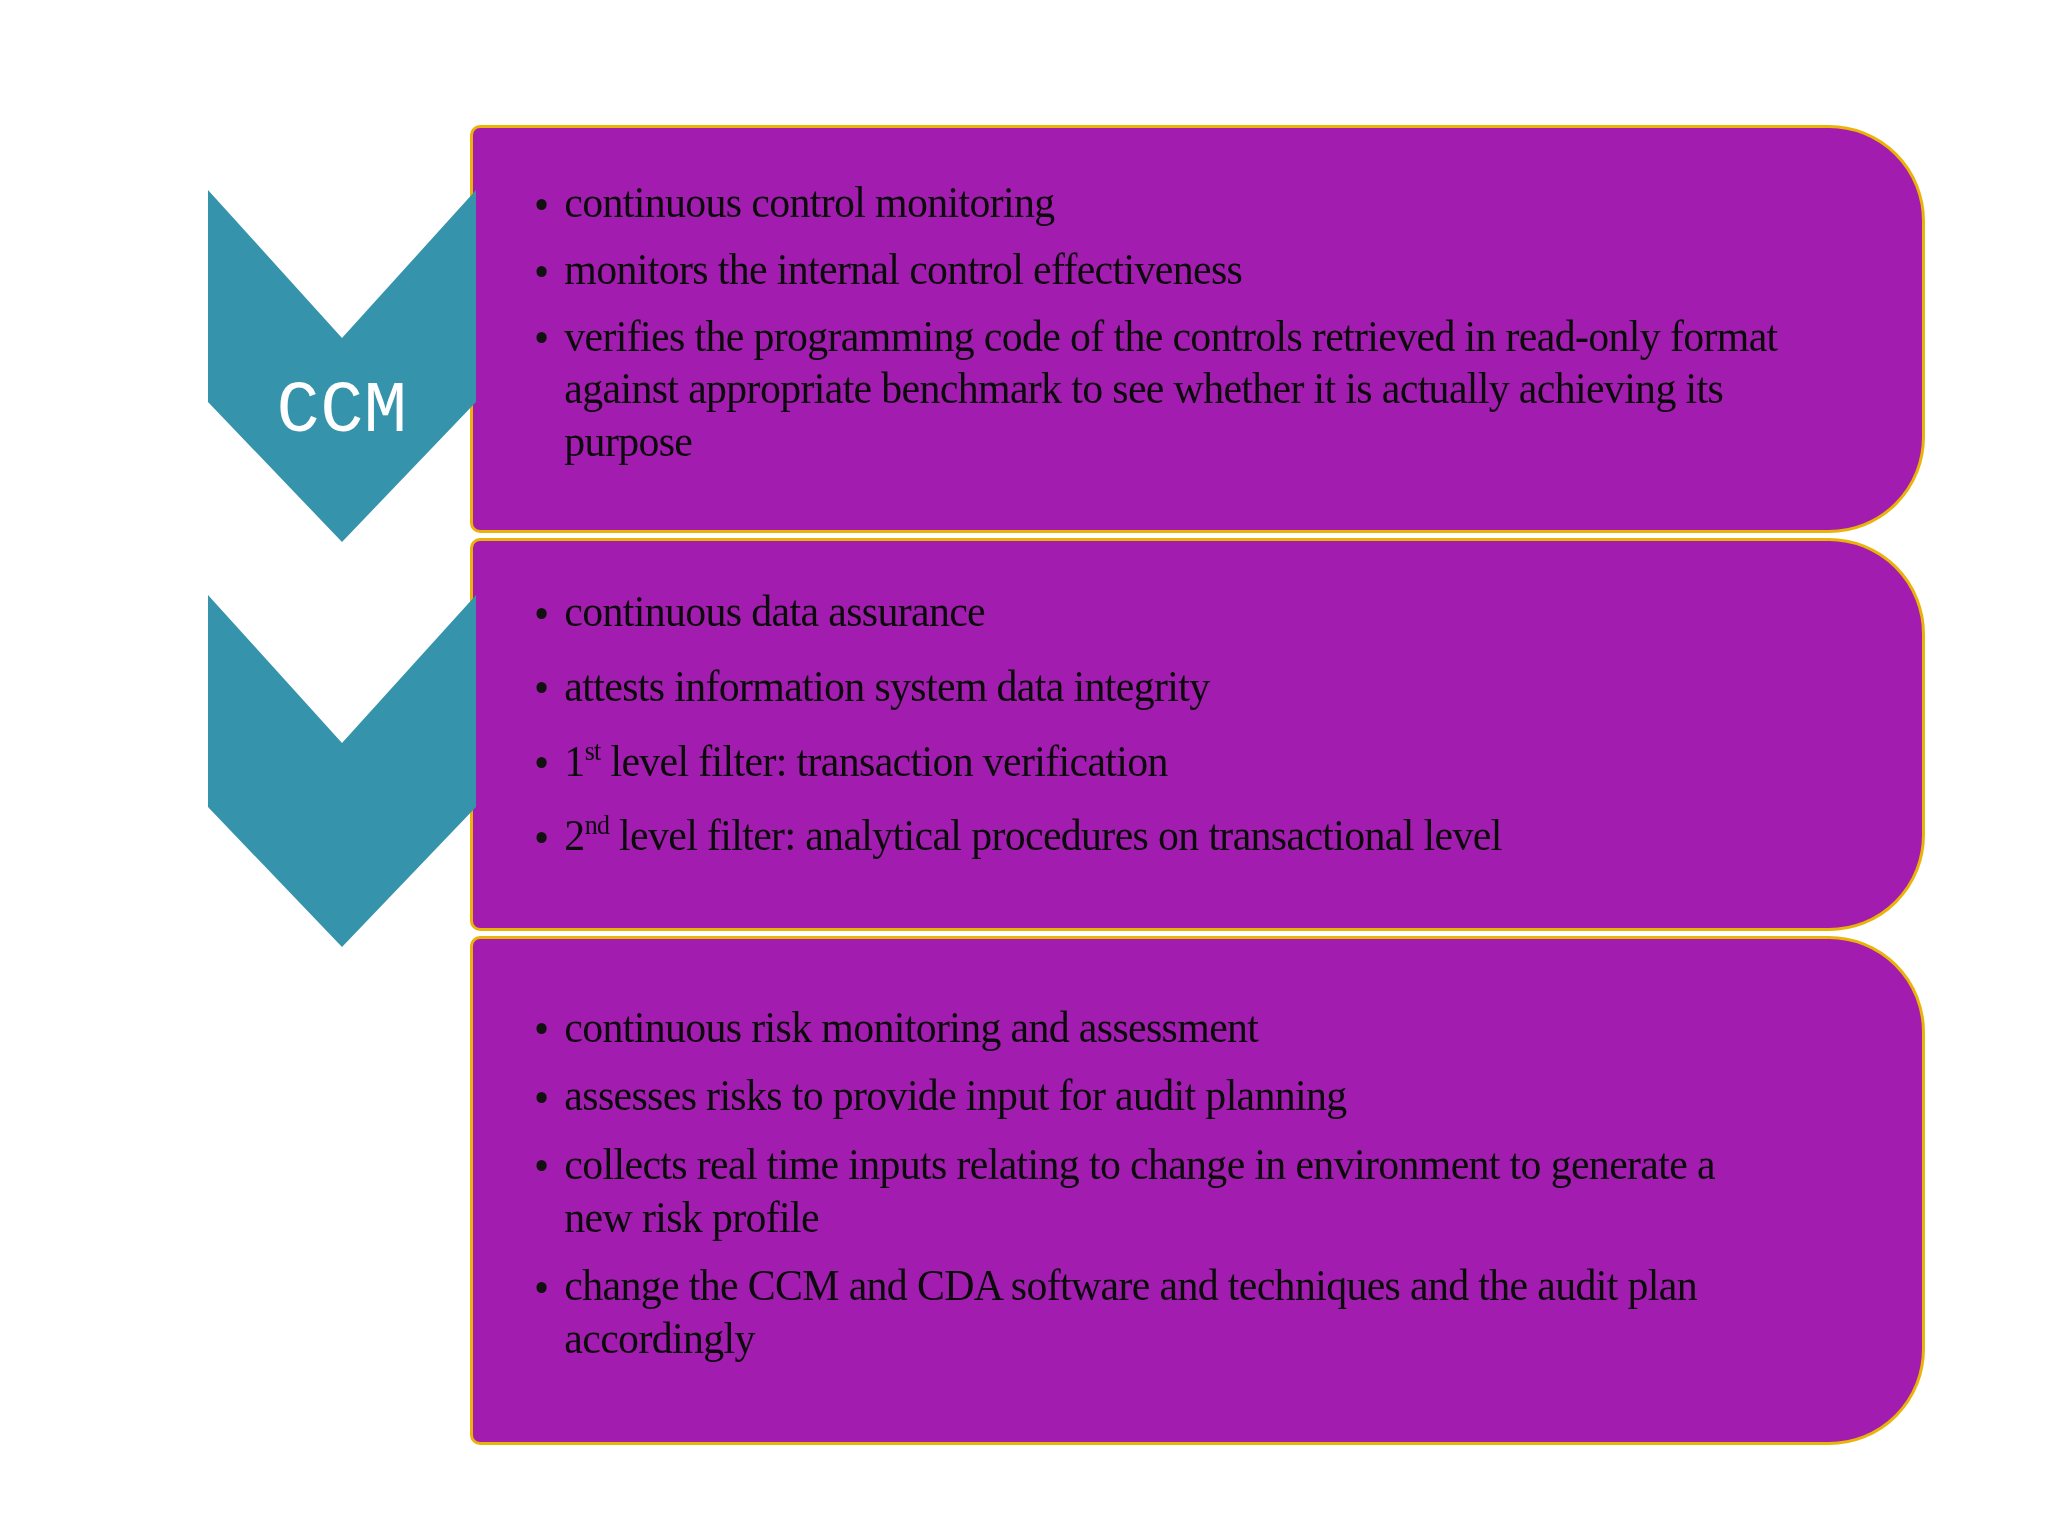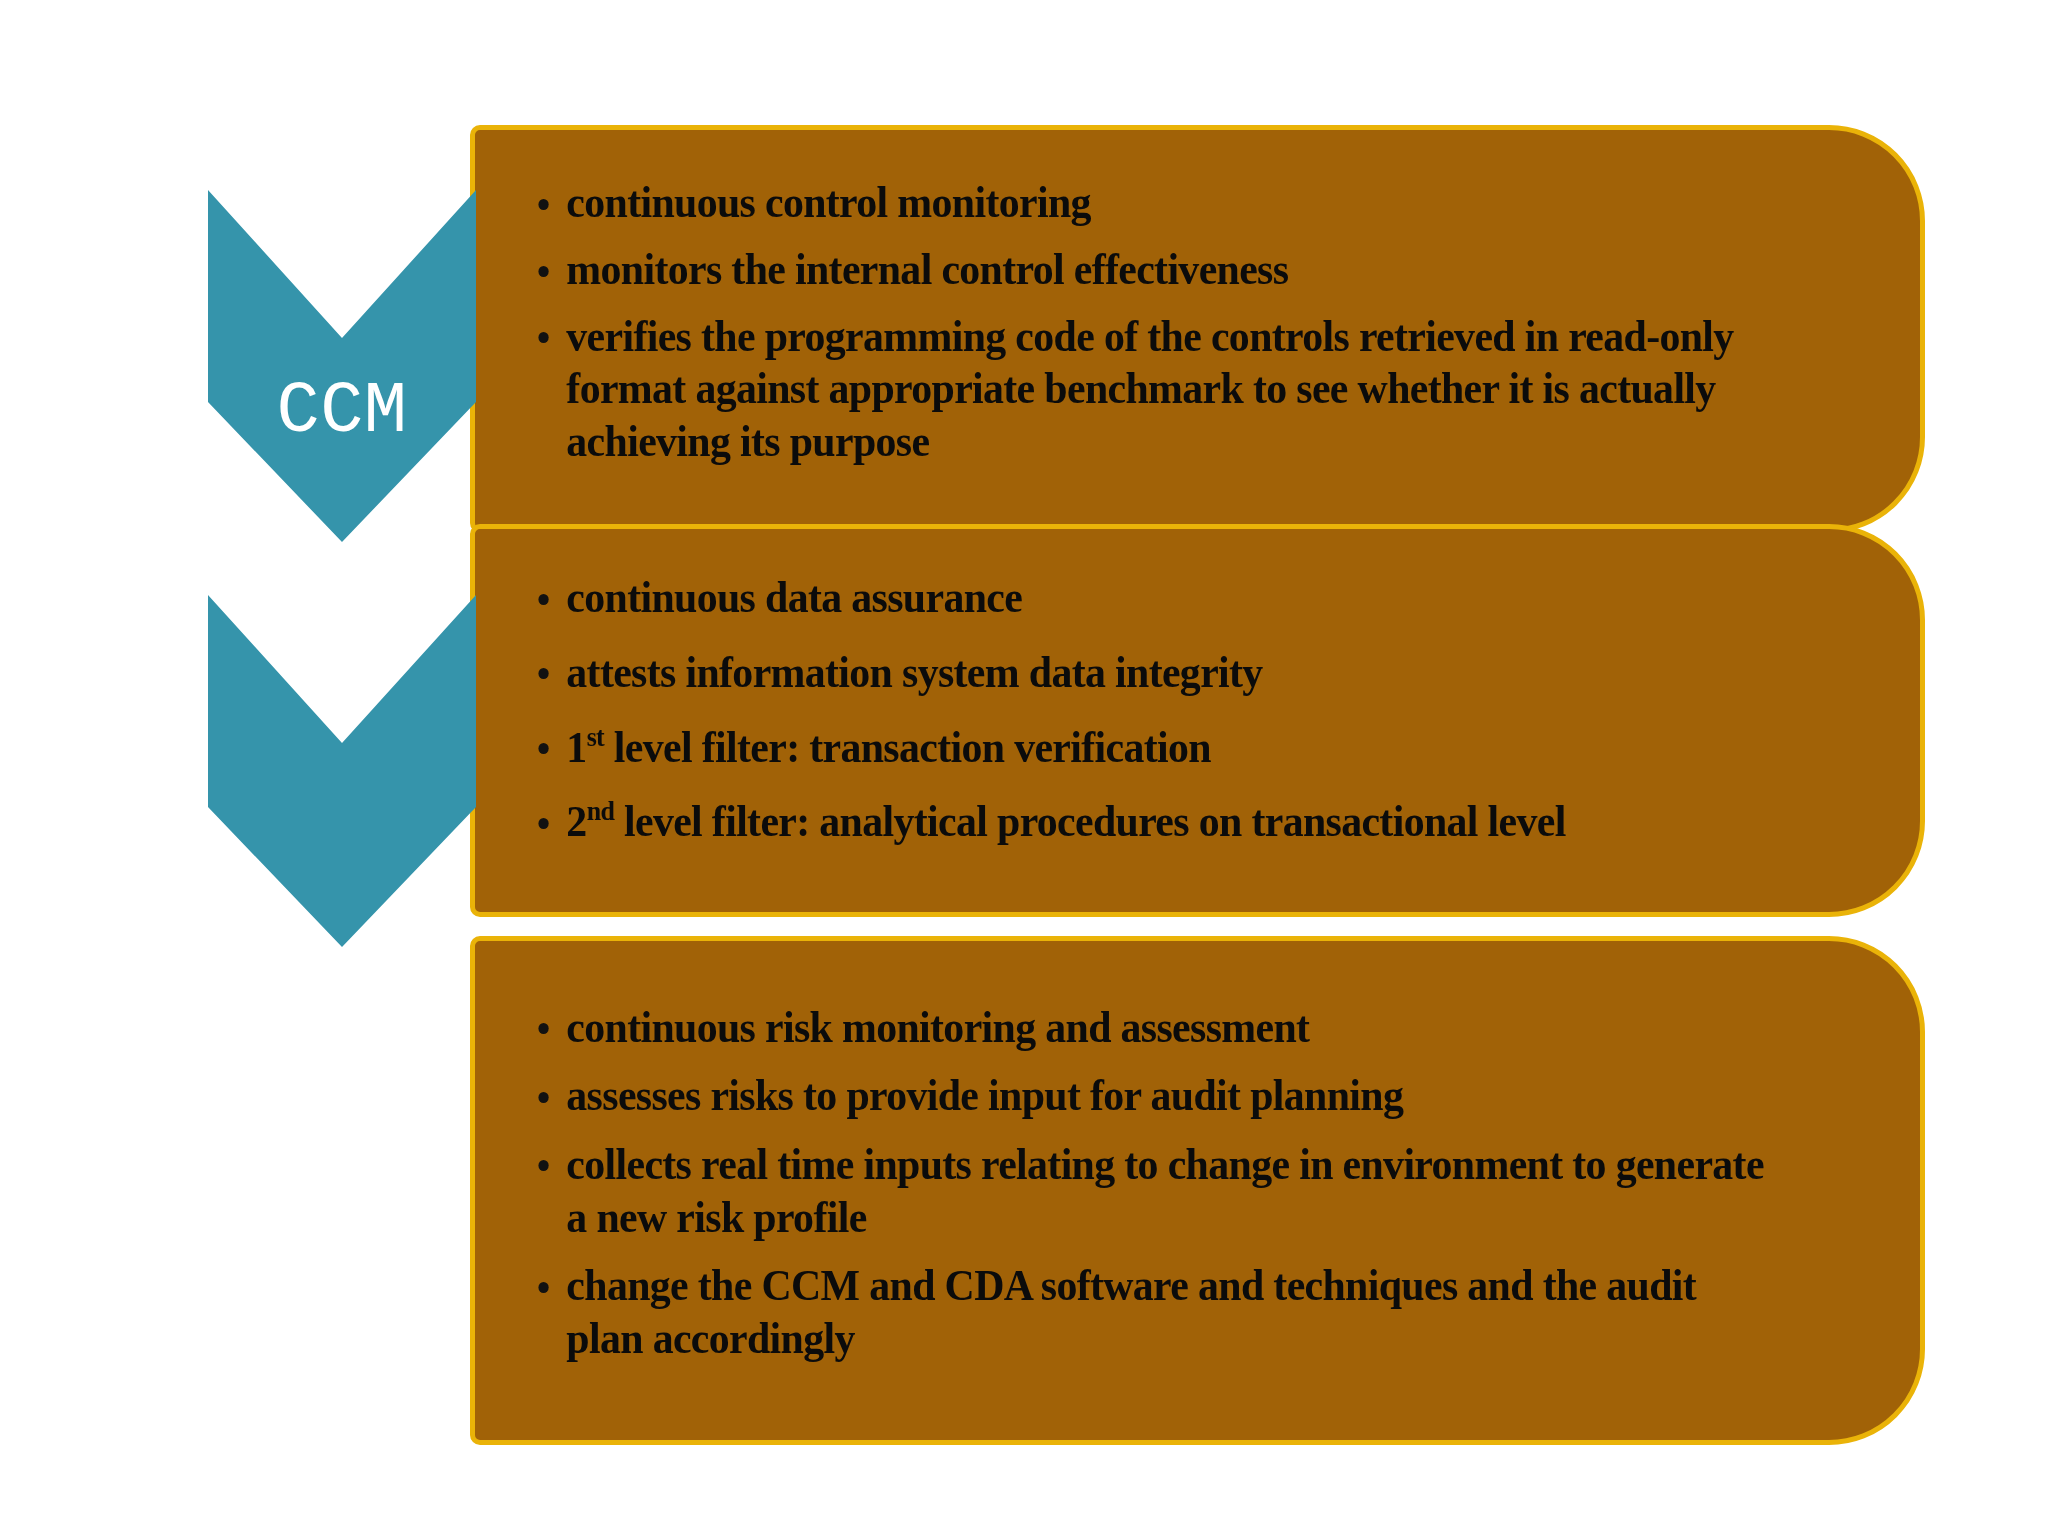--- a/index.html
+++ b/index.html
@@ -41,24 +41,23 @@
     line-height: 1;
     pointer-events: none;
     white-space: nowrap;
   }
 
   
   .panel {
     position: absolute;
     z-index: 1;
     box-sizing: border-box;
-    background: #a16207;
-    border: 5px solid #eab308;
+    background: #a21caf;
+    border: 3px solid #eab308;
     border-radius: 10px 96px 96px 10px;
-    font-weight: bold;
   }
   .panel-inner {
     position: absolute;
     left: 56px;
     right: 48px;
     top: 0;
     bottom: 0;
     display: flex;
     flex-direction: column;
     justify-content: center;
@@ -118,21 +117,21 @@
     </div>
   </div>
 
   <div class="chevron" id="chev-ccm" style="left:208px; top:190px; width:268px; height:352px;">
     <svg width="268" height="352" viewBox="0 0 268 352" aria-hidden="true">
       <path d="M0,0 L134,148 L268,0 L268,212 L134,352 L0,212 Z" fill="#3594ab"></path>
     </svg>
     <div class="chevron-label" style="top:186px; font-size:72px;font-family:Liberation Mono, monospace;">CCM</div>
   </div>
 
-  <div class="panel" id="panel-cda" style="left:470px; top:524px; width:1455px; height:393px;">
+  <div class="panel" id="panel-cda" style="left:470px; top:538px; width:1455px; height:393px;">
     <div class="panel-inner">
       <ul class="bullets">
         <li><span>continuous data assurance</span></li>
         <li><span>attests information system data integrity</span></li>
         <li><span>1</span><sup>st</sup><span> level filter: transaction verification</span></li>
         <li><span>2</span><sup>nd</sup><span> level filter: analytical procedures on transactional level</span></li>
       </ul>
     </div>
   </div>
 

